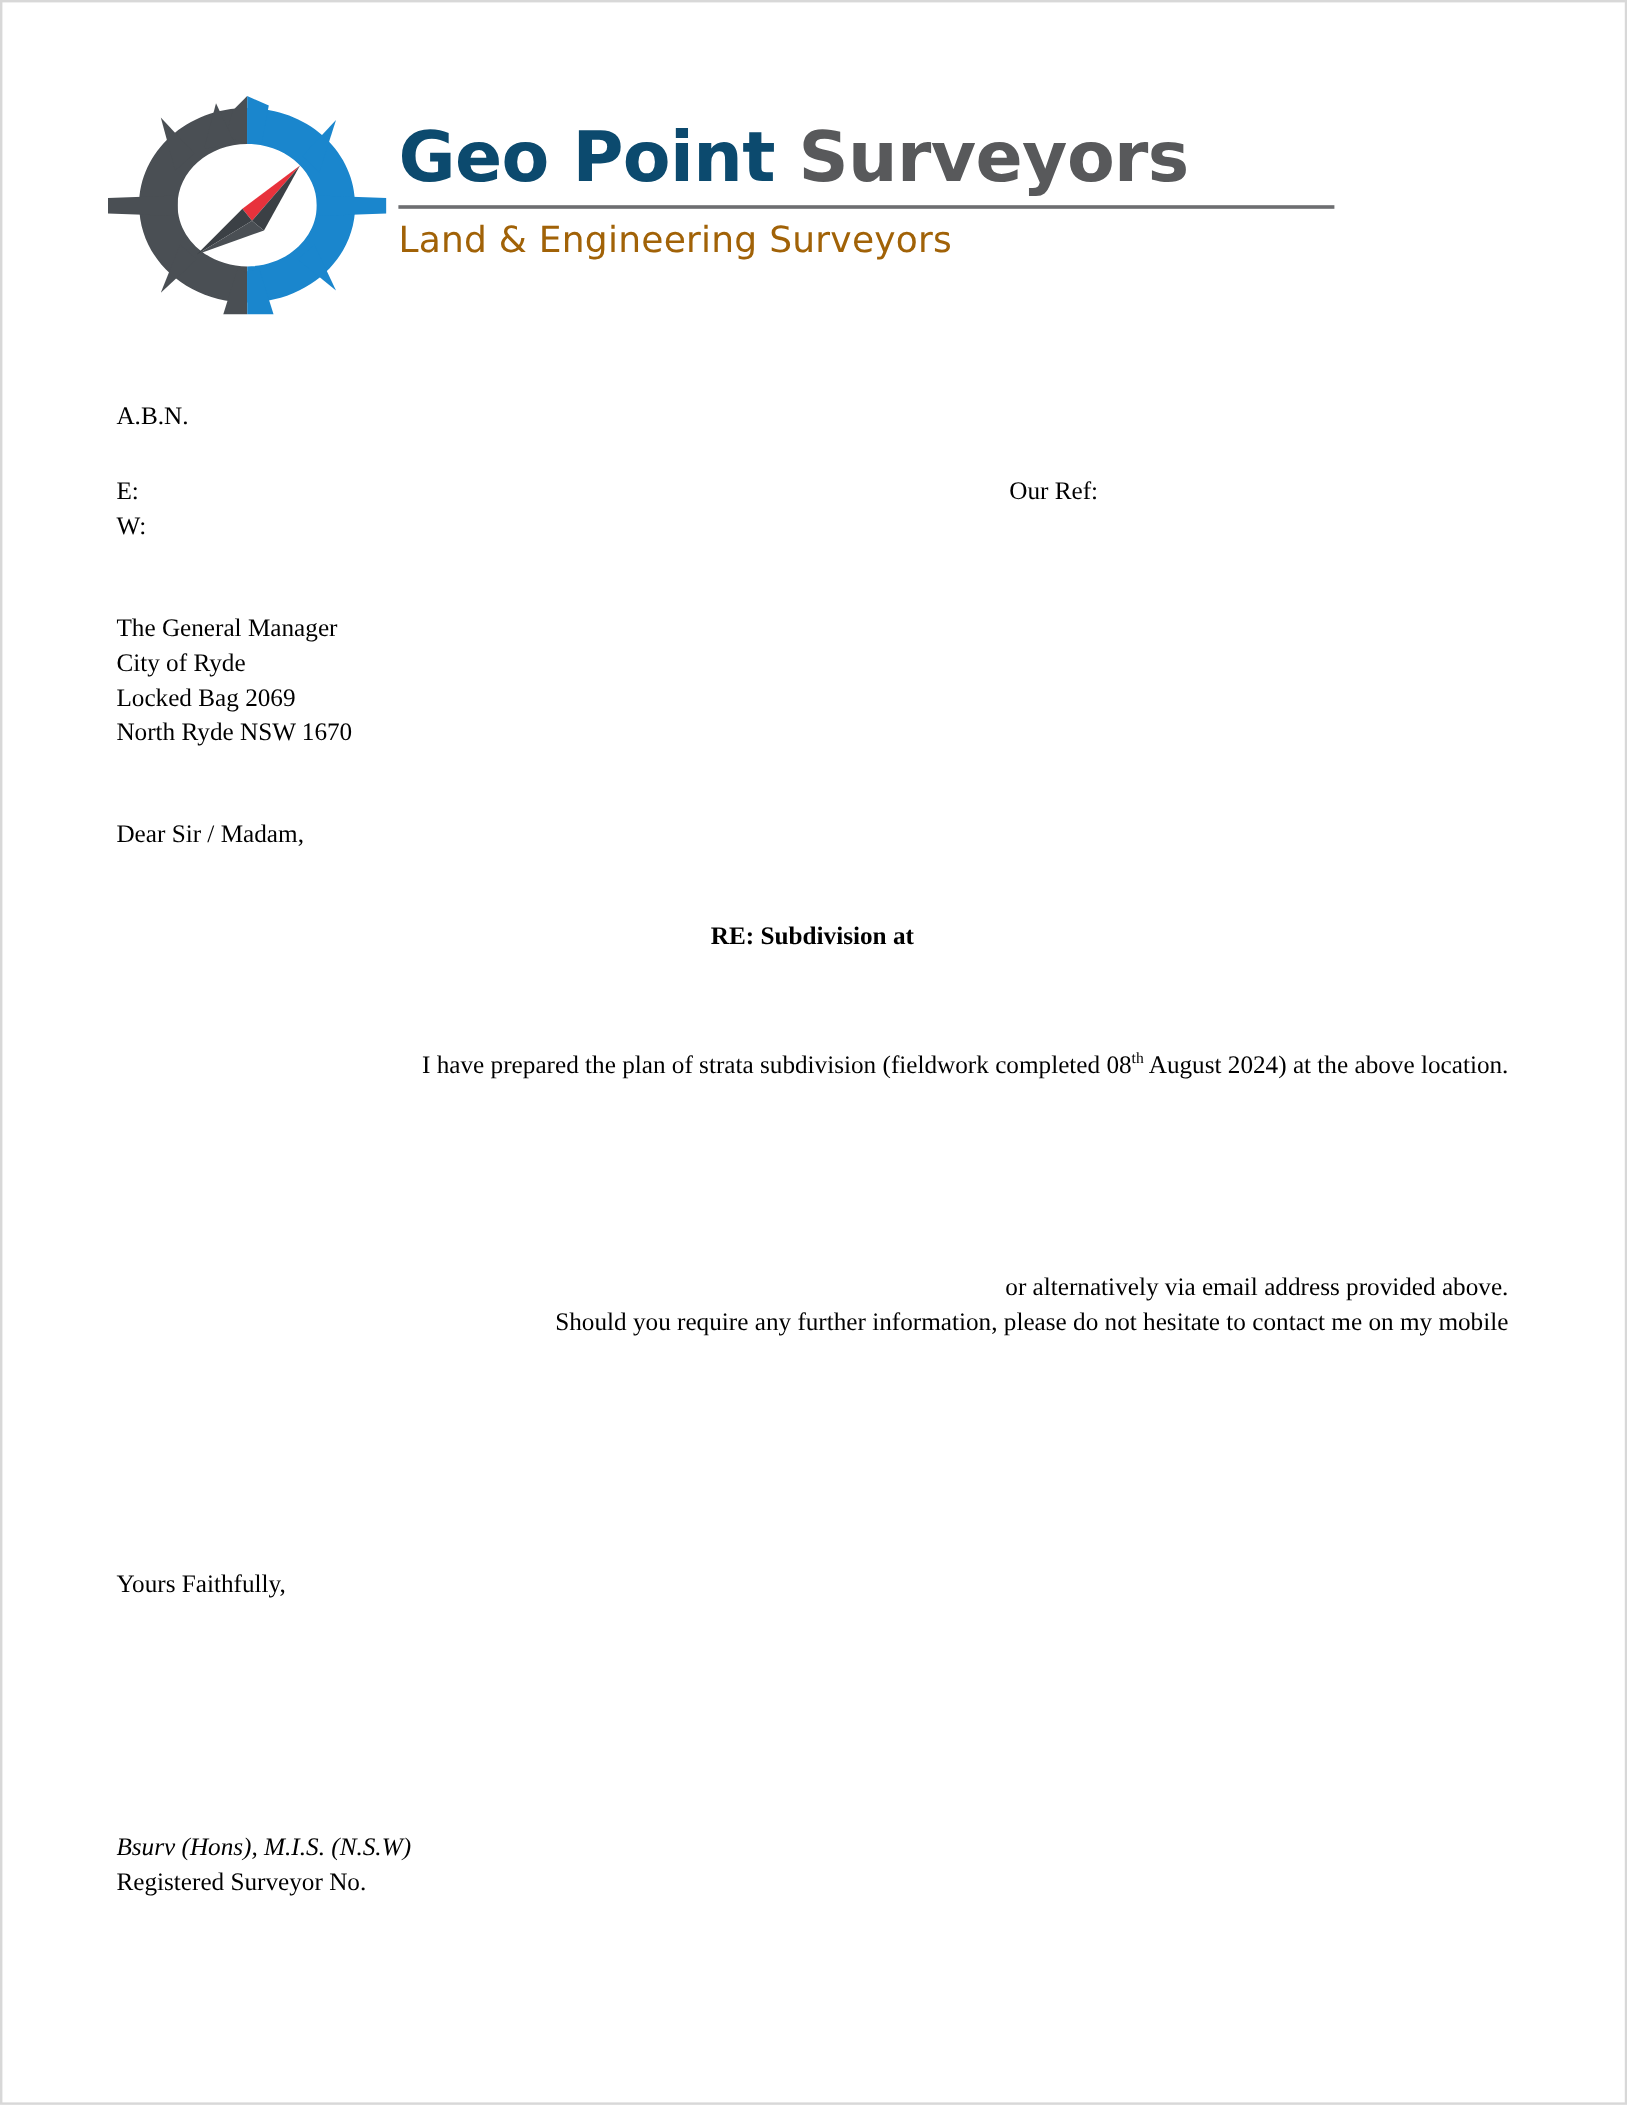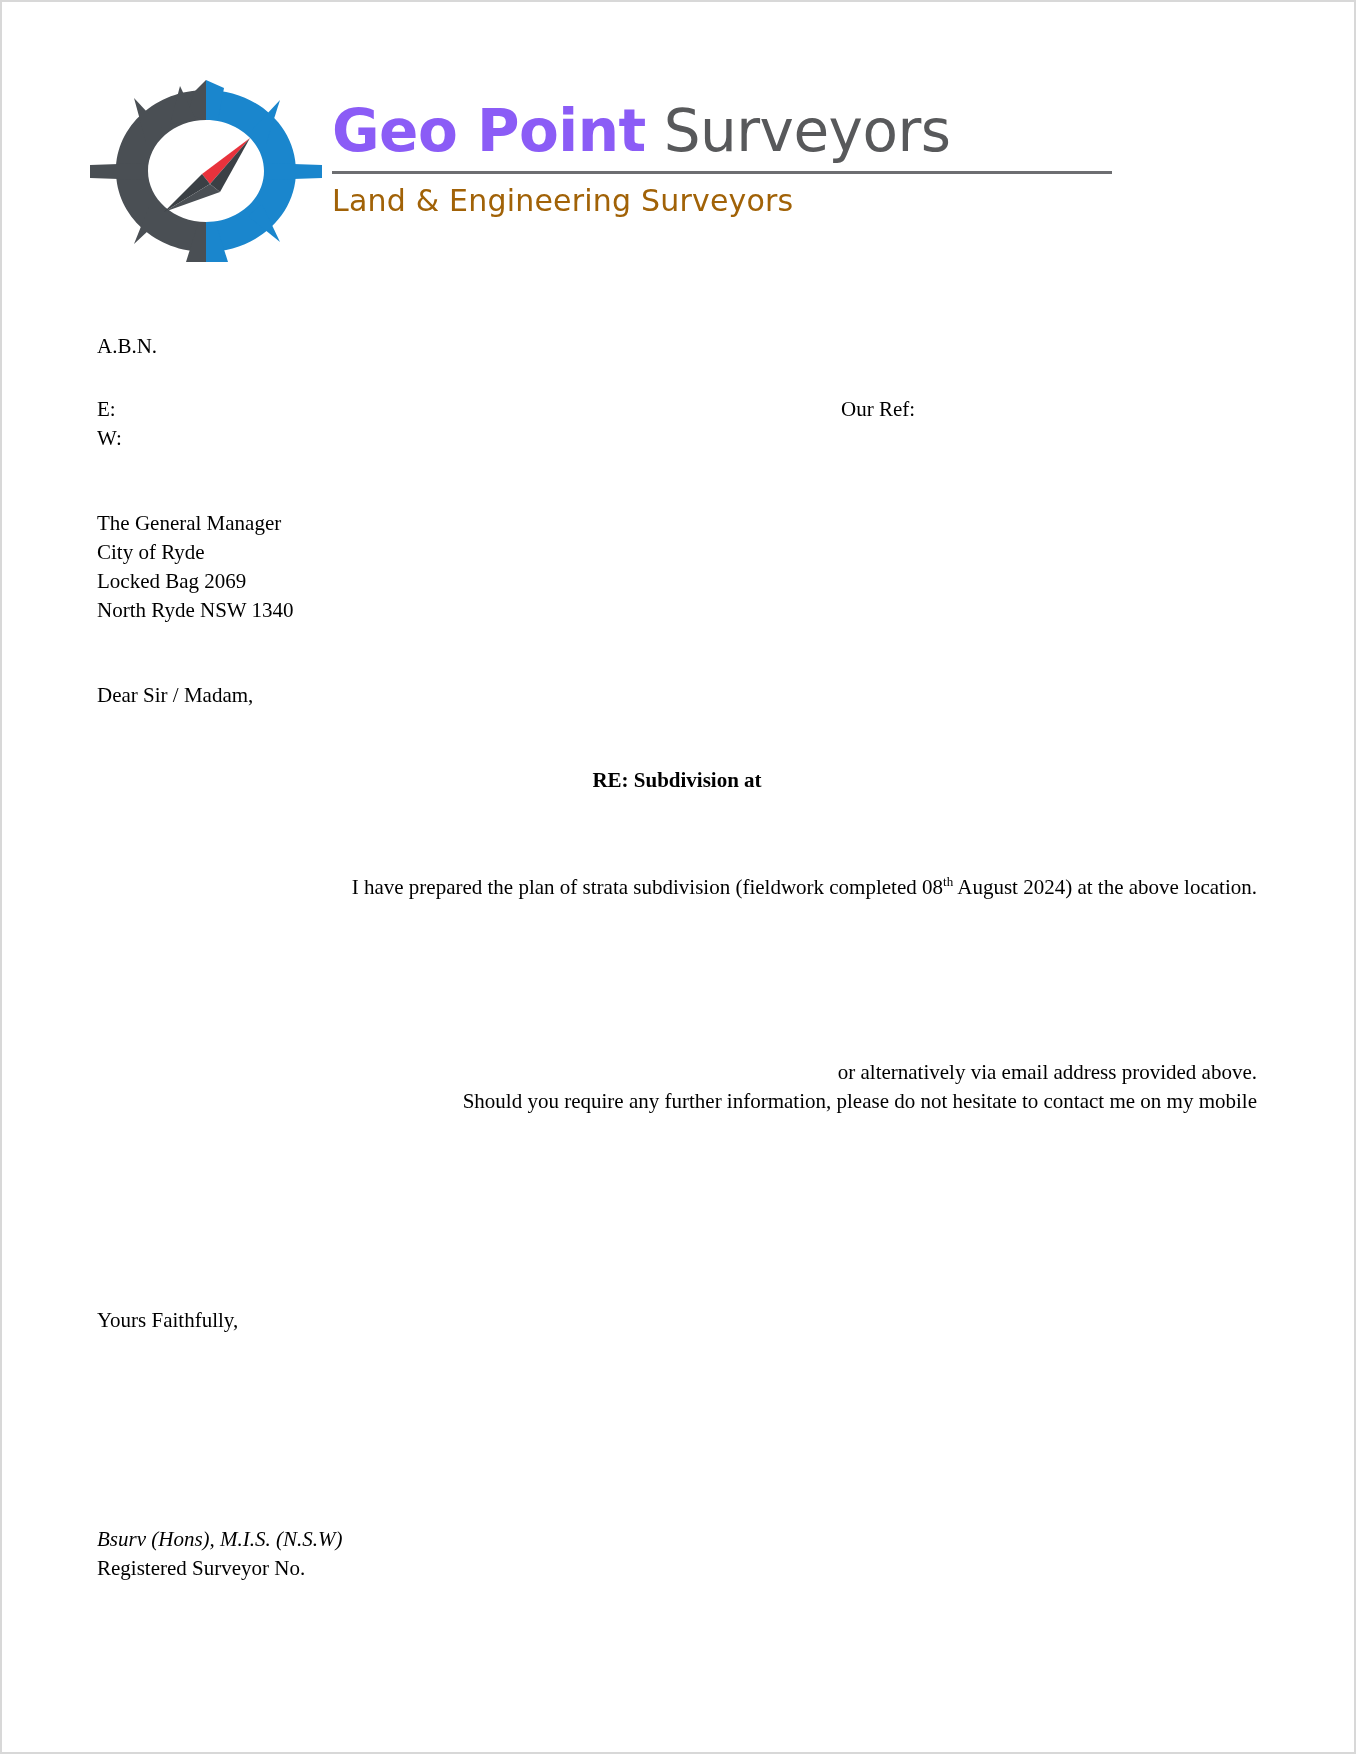--- a/index.html
+++ b/index.html
@@ -53,26 +53,26 @@
     margin-left: 10px;
   }
   .wordmark {
     font-family: "DejaVu Sans", "Liberation Sans", sans-serif;
     font-size: 58px;
     line-height: 1.0;
     white-space: nowrap;
     letter-spacing: -0.5px;
   }
   .wordmark .wm-primary {
-    color: #8b5cf6;
+    color: #0c4a6e;
     font-weight: 700;
   }
   .wordmark .wm-secondary {
     color: #58595b;
-    font-weight: 400;
+    font-weight: 700;
   }
   .wordmark-rule {
     margin-top: 11px;
     margin-bottom: 9px;
     height: 3px;
     background: #6d6e71;
     width: 780px;
   }
   .tagline {
     font-family: "DejaVu Sans", "Liberation Sans", sans-serif;
@@ -210,21 +210,21 @@
       <div class="ref-right">Our Ref:</div>
     </div>
     <div class="line">W:</div>
 
     <div class="blank-lg"></div>
 
     <div class="addr-block">
       <div>The General Manager</div>
       <div>City of Ryde</div>
       <div>Locked Bag 2069</div>
-      <div>North Ryde NSW 1340</div>
+      <div>North Ryde NSW 1670</div>
     </div>
 
     <div class="blank-lg"></div>
 
     <div class="line">Dear Sir / Madam,</div>
 
     <div class="blank-lg"></div>
 
     <div class="line subject">RE: Subdivision at</div>
 

